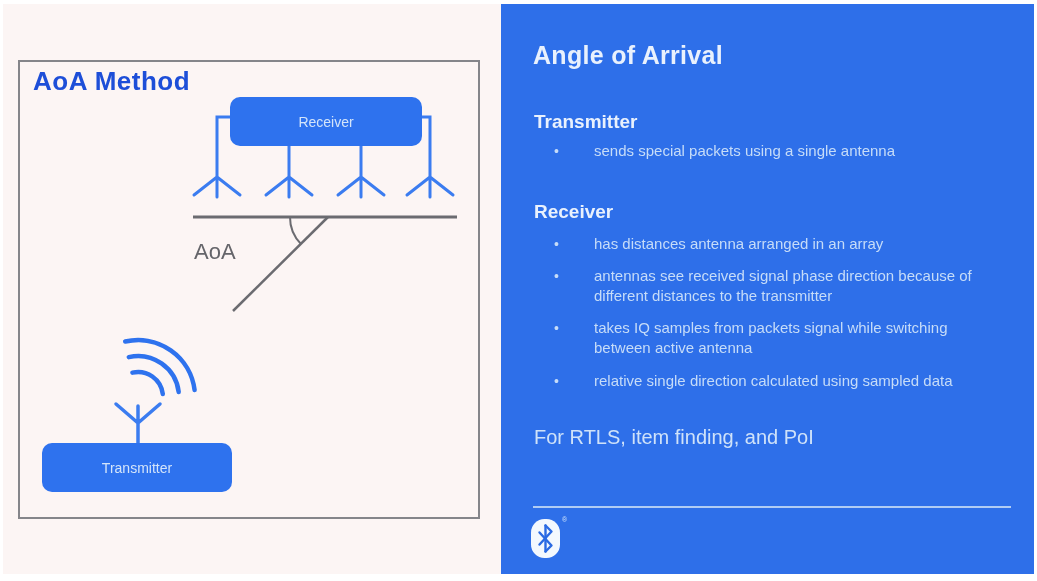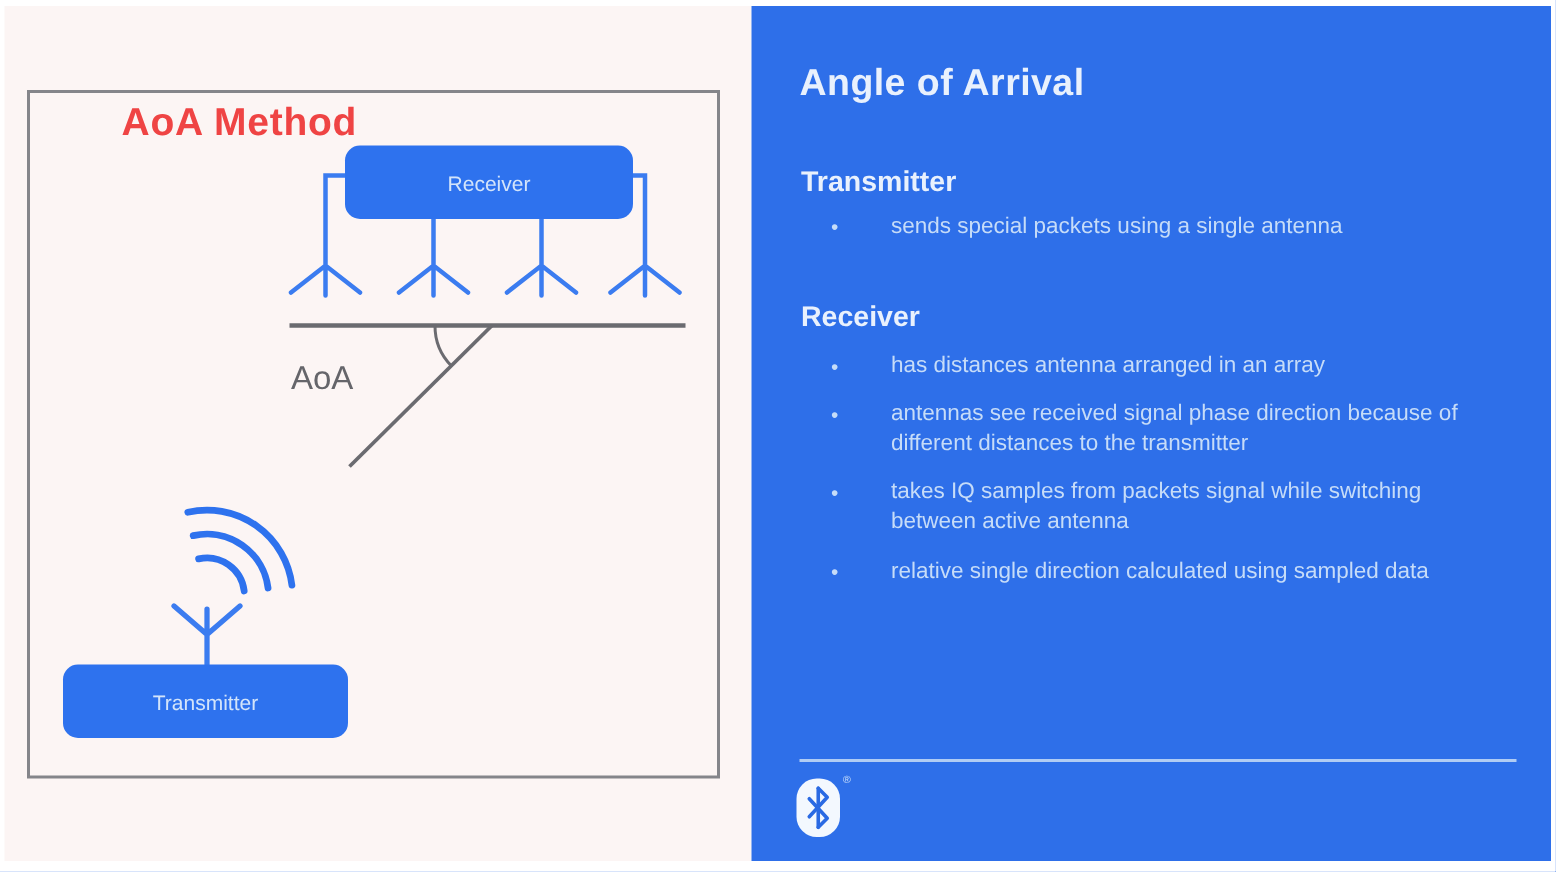--- a/index.html
+++ b/index.html
@@ -14,21 +14,21 @@
   .right-bg{
     position:absolute;left:501px;top:4px;width:533px;height:570px;
     background:#2e6fe9;
   }
   .frame{
     position:absolute;left:18px;top:60px;width:458px;height:455px;
     border:2px solid #85858a;
   }
   .diagram-title{
     position:absolute;left:33px;top:66px;
-    font-size:26px;font-weight:bold;color:#ef4444;letter-spacing:0.5px;margin-left:48px;
+    font-size:26px;font-weight:bold;color:#1d4ed8;letter-spacing:0.5px;
   }
   .diagram-svg{position:absolute;left:0;top:0;width:501px;height:581px;}
   .node-box{
     position:absolute;background:#2e72ee;border-radius:10px;
     display:flex;align-items:center;justify-content:center;
     color:#d3e4fa;font-size:14px;
   }
   .receiver-box{left:230px;top:97px;width:192px;height:49px;}
   .transmitter-box{left:42px;top:443px;width:190px;height:49px;}
   .aoa-label{
@@ -134,20 +134,21 @@
   </div>
   <div class="bullet b4">
     <span class="dot">•</span>
     <span class="txt">takes IQ samples from packets signal while switching between active antenna</span>
   </div>
   <div class="bullet b5">
     <span class="dot">•</span>
     <span class="txt">relative single direction calculated using sampled data</span>
   </div>
 
+  <div class="rp-footer">For RTLS, item finding, and PoI</div>
 
   <div class="divider"></div>
 
   <svg class="bt-logo" viewBox="0 0 44 52">
     <rect x="3" y="7" width="29" height="39" rx="13.5" fill="#f3f8fe"></rect>
     <g stroke="#2a6ae3" stroke-width="2.4" fill="none" stroke-linecap="round" stroke-linejoin="round">
       <path d="M17.5,13.5 L17.5,39.5"></path>
       <path d="M17.5,13.5 L23.5,19.5 L11.5,32.5"></path>
       <path d="M17.5,39.5 L23.5,33.5 L11.5,20.5"></path>
     </g>

